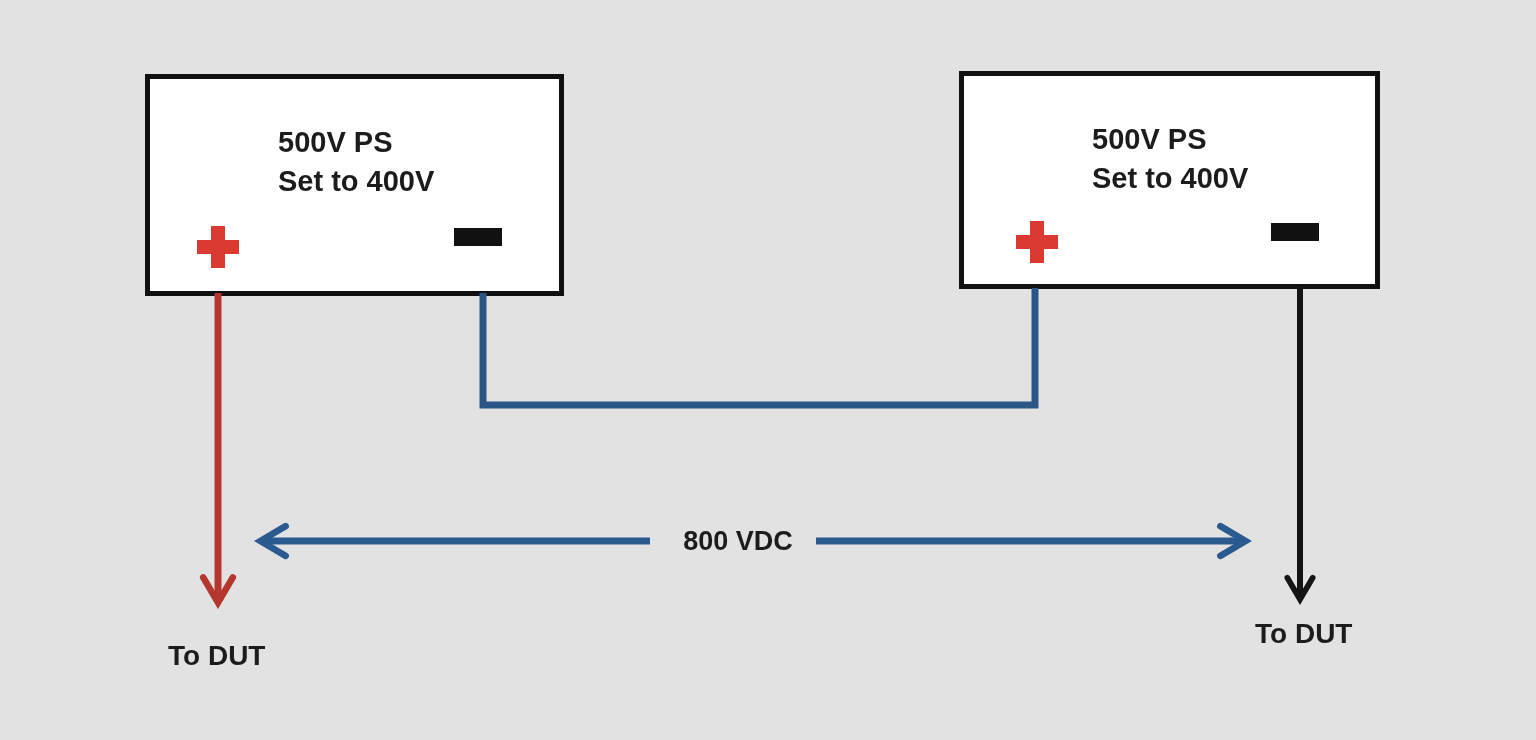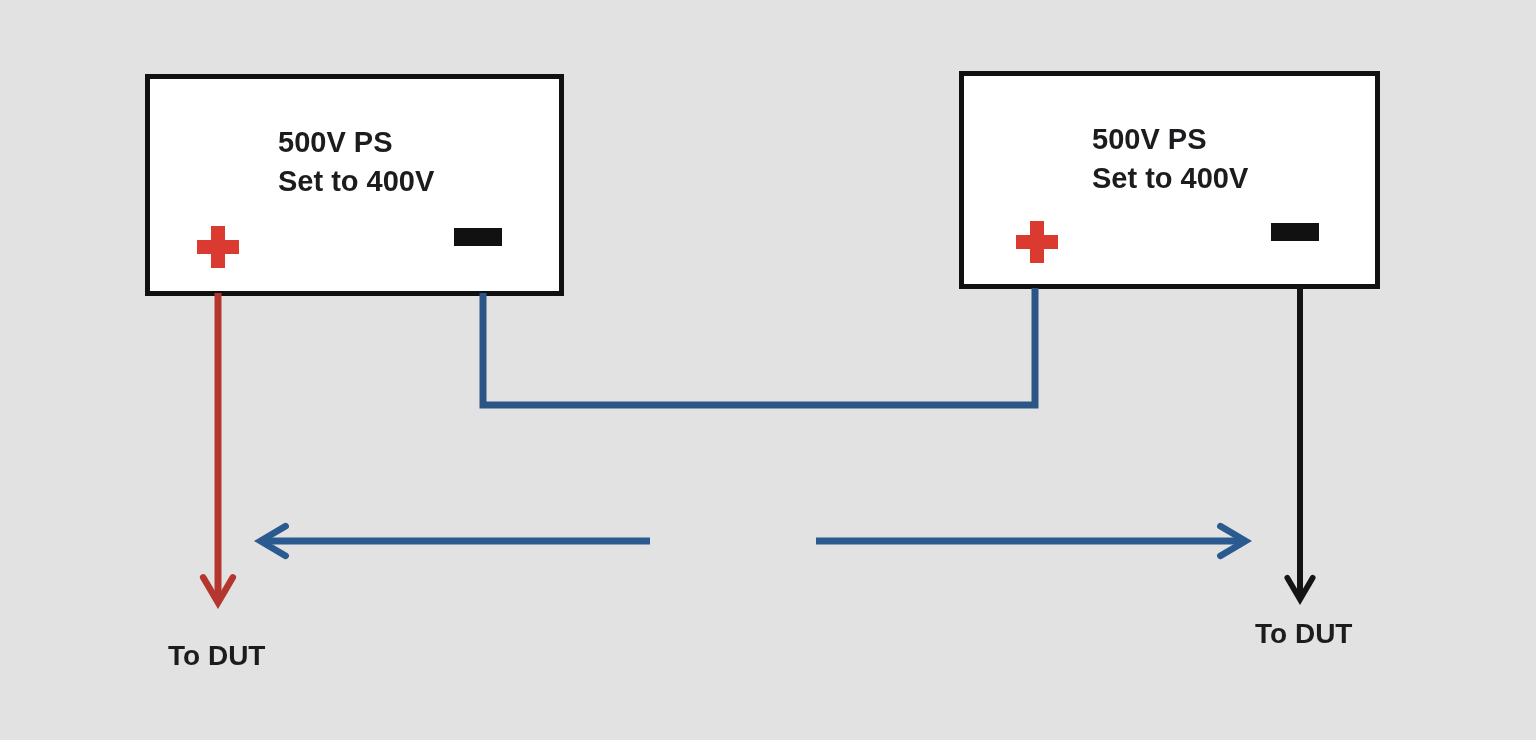--- a/index.html
+++ b/index.html
@@ -112,18 +112,19 @@
     <path d="M218 293 L218 601" fill="none" stroke-width="7" marker-end="url(#head-red)" stroke="#b5362e"></path>
 
     <path d="M483 293 L483 405 L1035 405 L1035 288" fill="none" stroke-width="7" stroke-linejoin="miter" stroke="#2b5585"></path>
 
     <path d="M1300 286 L1300 598" fill="none" stroke-width="6" marker-end="url(#head-black)" stroke="#141414"></path>
 
     <path d="M650 541 L262 541" fill="none" stroke-width="7" marker-end="url(#head-blue)" stroke="#2a5a8f"></path>
     <path d="M816 541 L1244 541" fill="none" stroke-width="7" marker-end="url(#head-blue)" stroke="#2a5a8f"></path>
   </svg>
 
+  <div id="bus-voltage-label" class="diagram-label">800 VDC</div>
 
   <div id="to-dut-left" class="diagram-label">To DUT</div>
 
   <div id="to-dut-right" class="diagram-label">To DUT</div>
 
 </div>
 
 </body></html>

